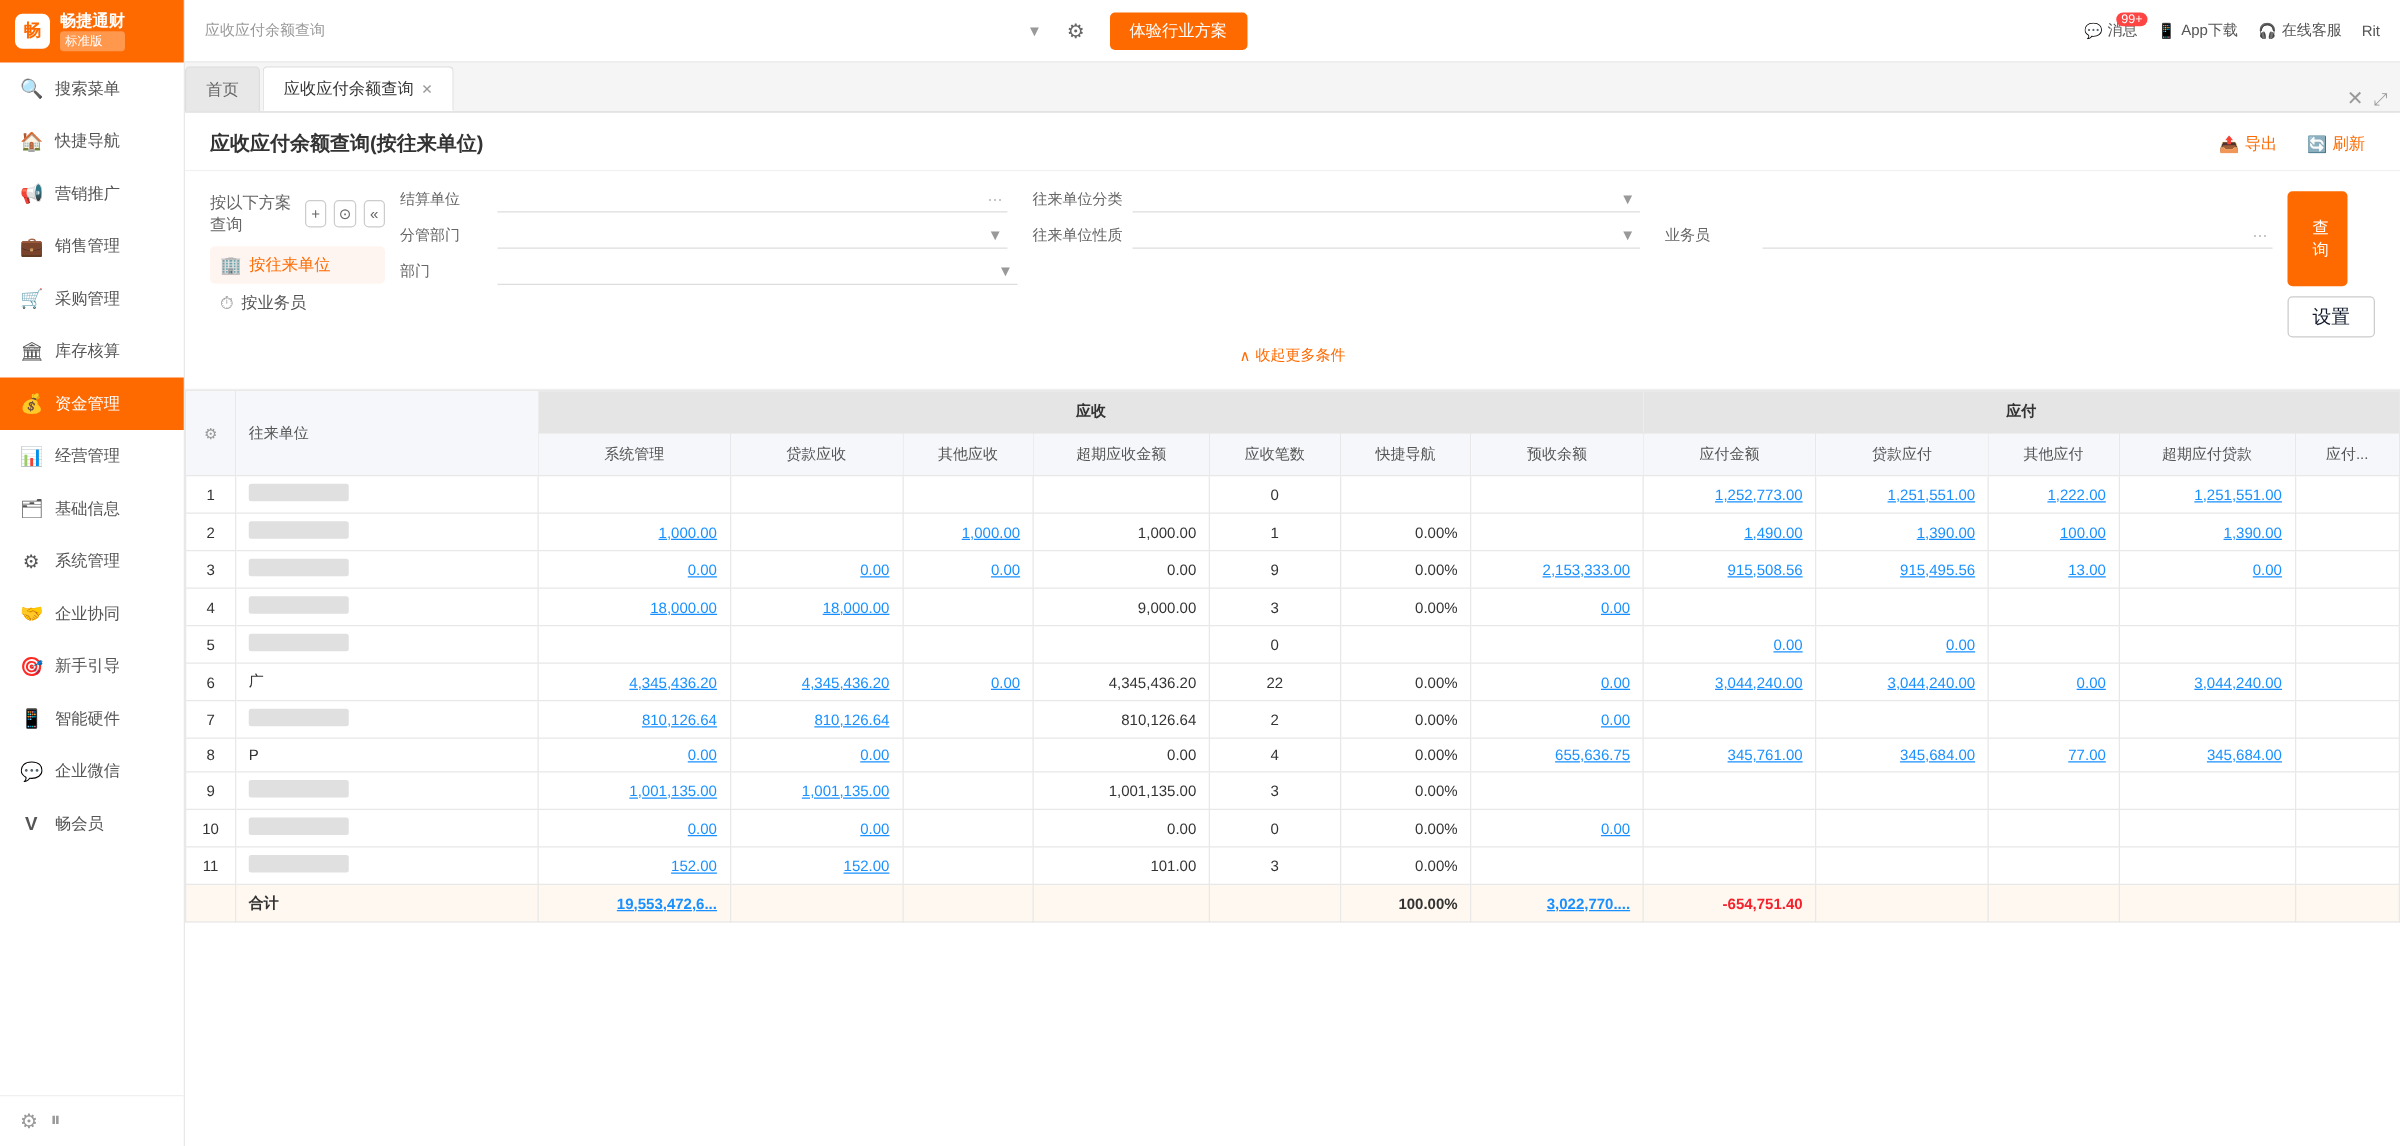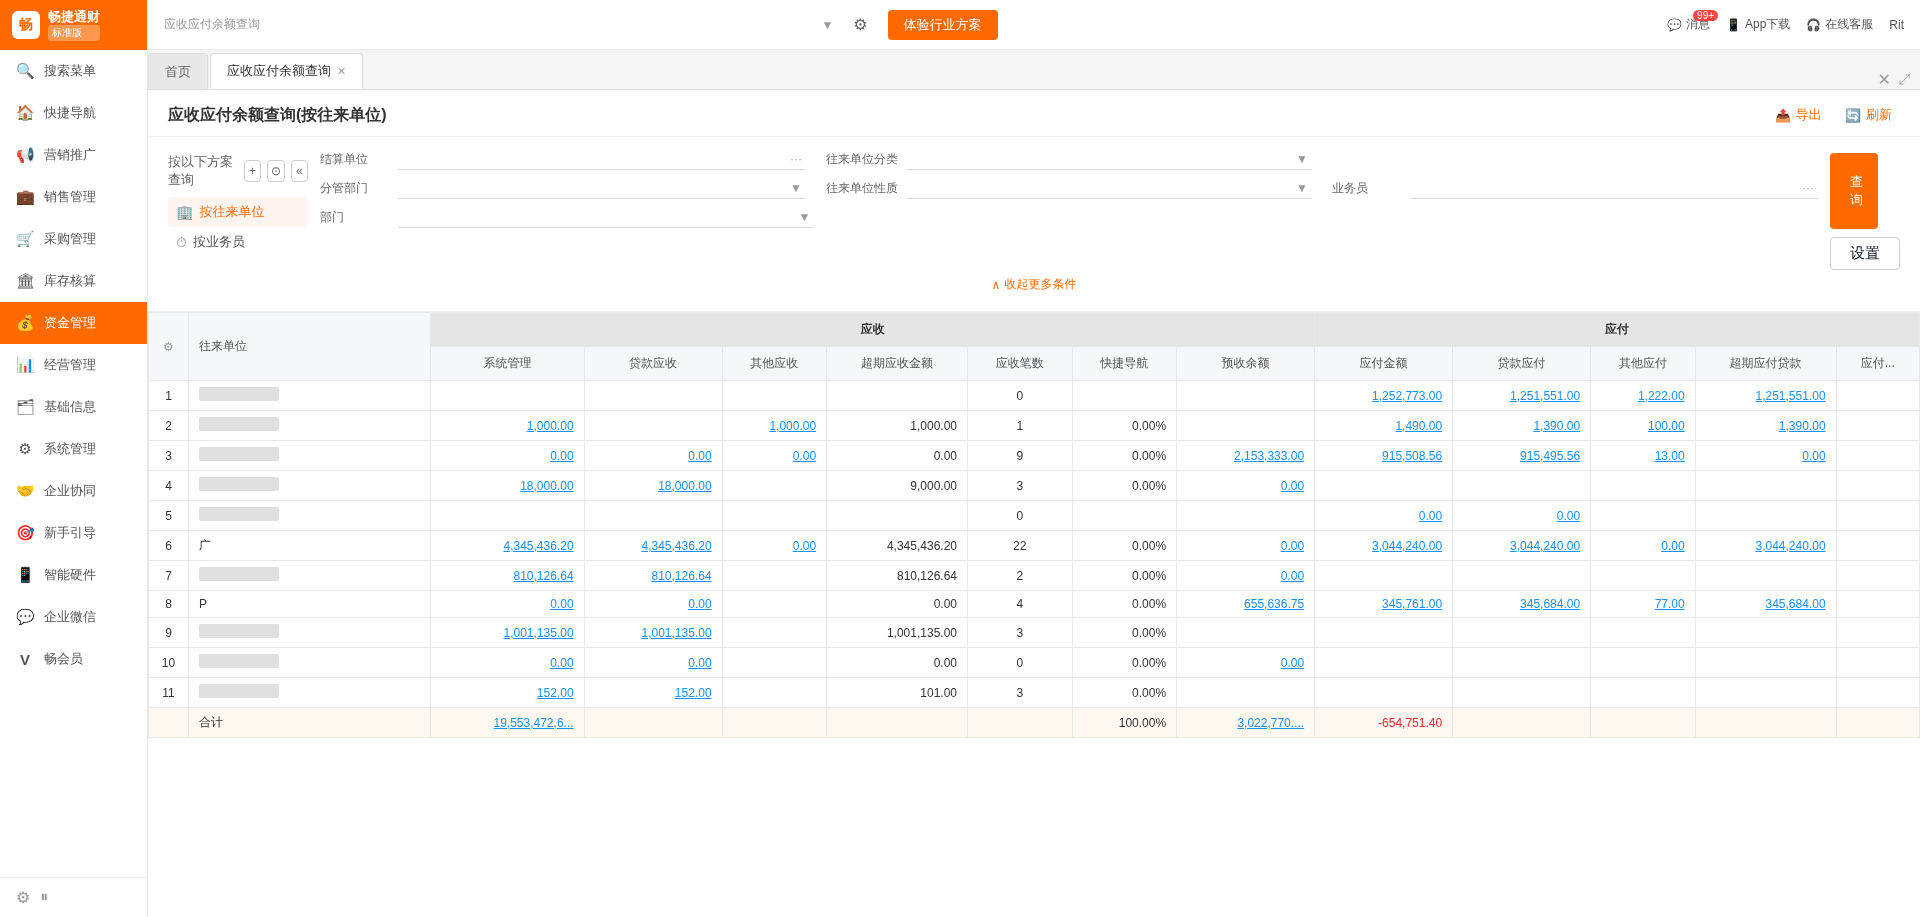--- a/index.html
+++ b/index.html
@@ -90,21 +90,21 @@
     .data-table th {
       background: #f5f7fa; border: 1px solid #e8e8e8; padding: 8px 10px;
       text-align: center; color: #555; font-weight: normal; white-space: nowrap; position: sticky; top: 0; z-index: 2;
     }
     .data-table th.group-header { background: #e5e5e5; color: #333; font-weight: bold; }
     .data-table td {
       border: 1px solid #e8e8e8; padding: 6px 10px; color: #333; text-align: right; white-space: nowrap;
     }
     .data-table td.td-name { text-align: left; }
     .data-table td.td-center { text-align: center; }
-    .data-table tr.total-row td { background: #fff8f0; font-weight: normal; }
+    .data-table tr.total-row td { background: #fff8f0; font-weight: bold; }
     .cell-link { color: #1890ff; text-decoration: underline; cursor: pointer; }
     .cell-negative { color: #f5222d; }
     .row-num { color: #999; text-align: center !important; }
     .settings-icon { color: #999; cursor: pointer; }
 
     
     .table-area::-webkit-scrollbar { width: 6px; height: 6px; }
     .table-area::-webkit-scrollbar-track { background: #f1f1f1; }
     .table-area::-webkit-scrollbar-thumb { background: #ccc; border-radius: 3px; }
 

